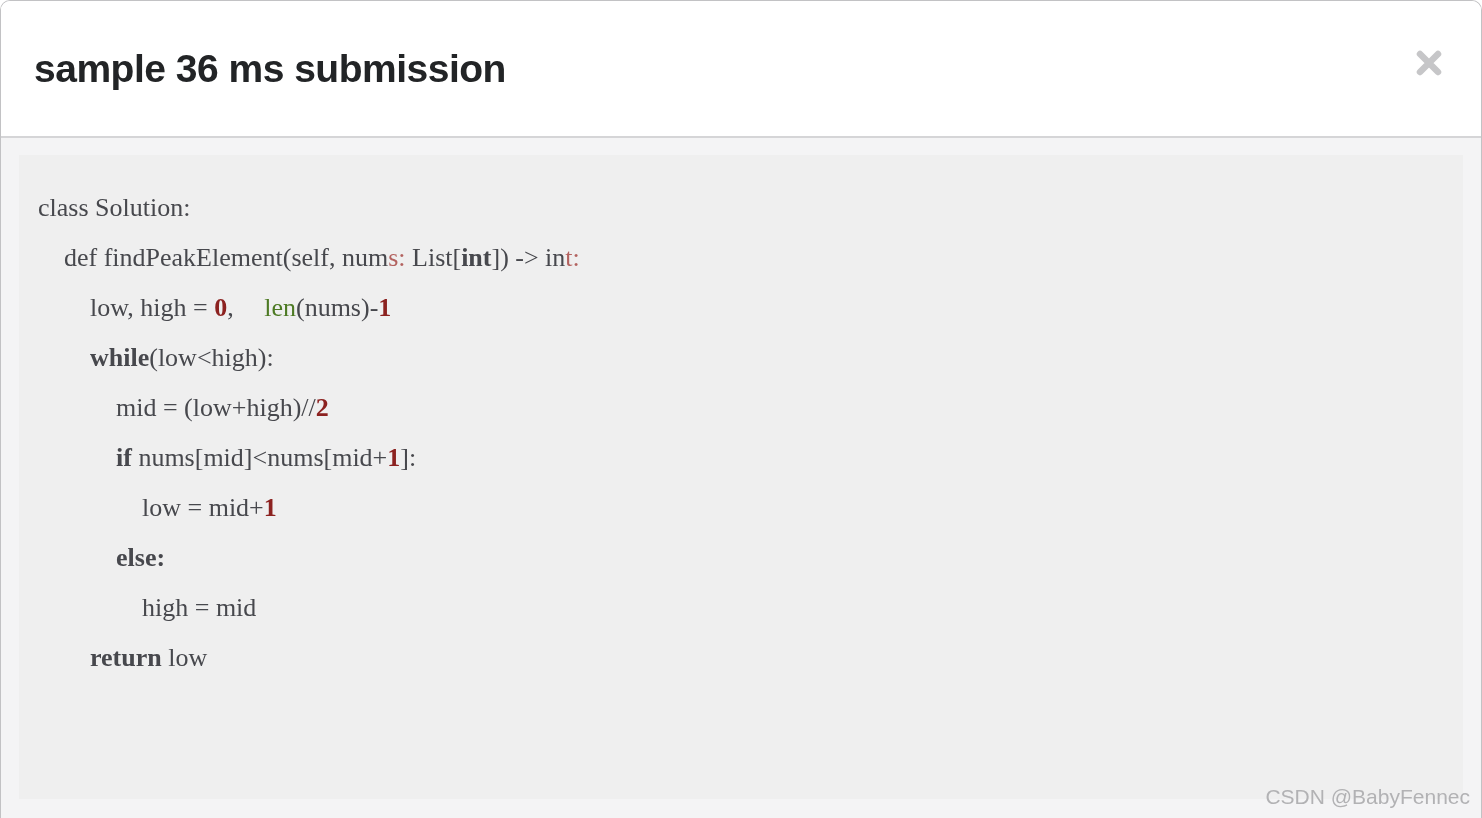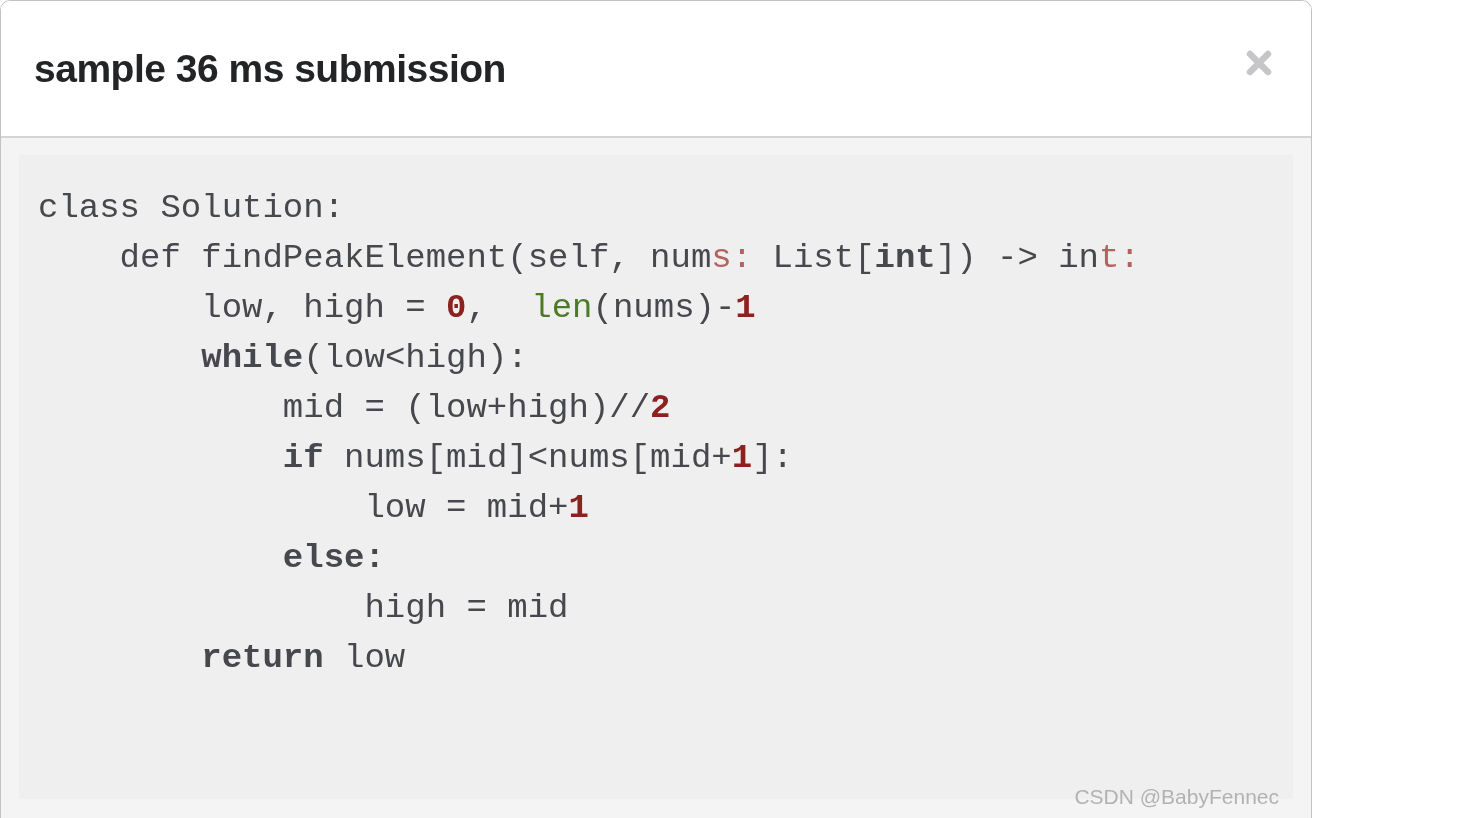--- a/index.html
+++ b/index.html
@@ -7,21 +7,21 @@
     padding: 0;
     width: 1482px;
     height: 818px;
     overflow: hidden;
     background: #ffffff;
     font-family: "Liberation Sans", sans-serif;
   }
 
   .modal {
     position: relative;
-    width: 1312px;
+    width: 1482px;
     height: 818px;
     box-sizing: border-box;
     background: #ffffff;
     border: 1px solid #c2c2c4;
     border-bottom: none;
     border-radius: 10px 10px 0 0;
     overflow: hidden;
   }
 
   .modal-header {
@@ -61,39 +61,39 @@
     background: var(--c-body-bg, #f4f4f5);
     padding: 17px 18px 0 18px;
   }
 
   .code-block {
     box-sizing: border-box;
     margin: 0;
     height: 644px;
     background: var(--c-code-bg, #efefef);
     padding: 28px 20px 0 19px;
-    font-family: Liberation Mono, monospace;
-    font-size: 34px;
+    font-family: Liberation Serif, serif;
+    font-size: 26px;
     line-height: 50px;
     color: var(--c-plain, #47484d);
     white-space: pre;
     overflow: hidden;
   }
 
   .code-line { height: 50px; }
 
   .seg-plain   { color: var(--c-plain, #47484d); }
   .seg-keyword { color: var(--c-plain, #47484d); font-weight: bold; }
   .seg-number  { color: var(--c-number, #8c2220); font-weight: bold; }
   .seg-builtin { color: var(--c-builtin, #4d7a24); margin-left: 24px; }
   .seg-type    { color: var(--c-type, #b3625f); }
 
   .watermark {
     position: absolute;
-    right: 32px;
+    right: 11px;
     top: 647px;
     font-size: 21px;
     color: var(--c-watermark, #b2b2b4);
     font-family: "Liberation Sans", sans-serif;
   }
 </style>
 </head>
 <body>
 
 <div class="modal">

